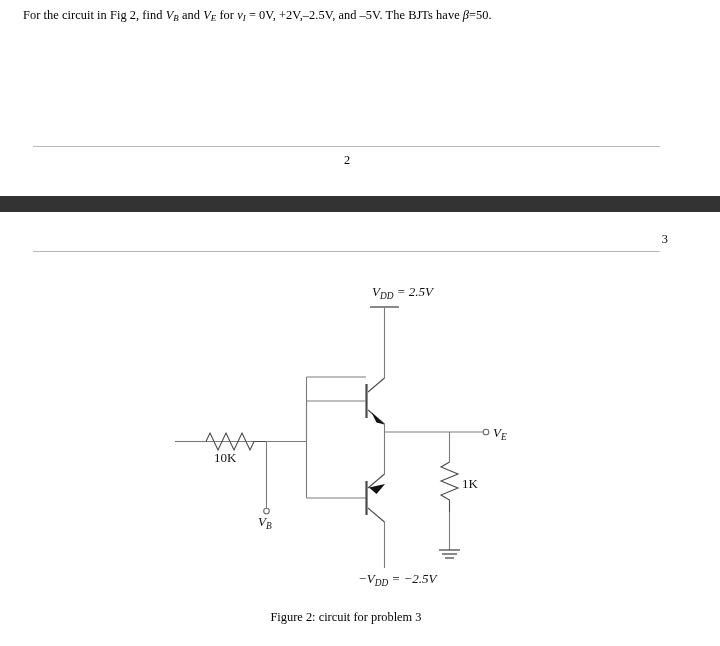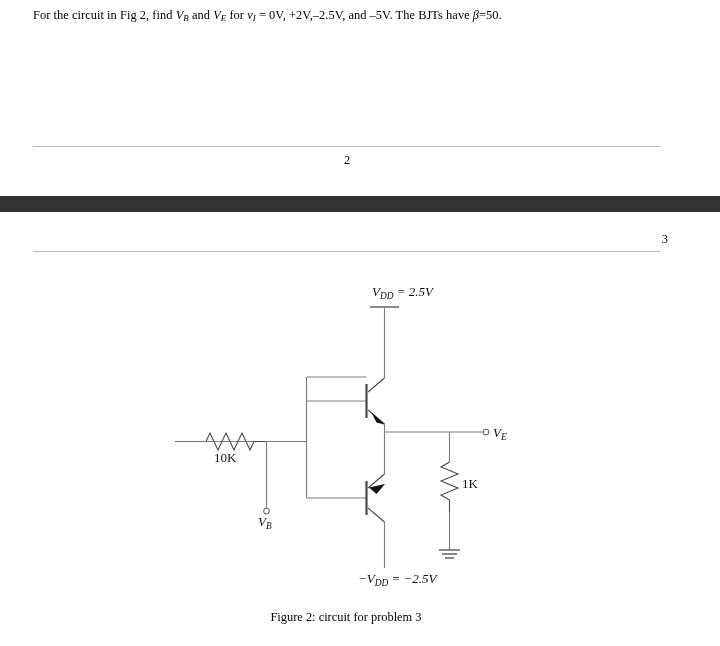--- a/index.html
+++ b/index.html
@@ -16,21 +16,21 @@
     overflow: hidden;
   }
   .page {
     position: absolute;
     left: 0; top: 0;
     width: 720px;
     height: 646px;
   }
   .problem-text {
     position: absolute;
-    left: 33px;
+    left: 23px;
     top: 7px;
     width: 660px;
     font-size: 12.4px;
     line-height: 17px;
     letter-spacing: 0.05px;
     white-space: nowrap;
   }
   .math { font-style: italic; }
   sub {
     font-size: 0.72em;

